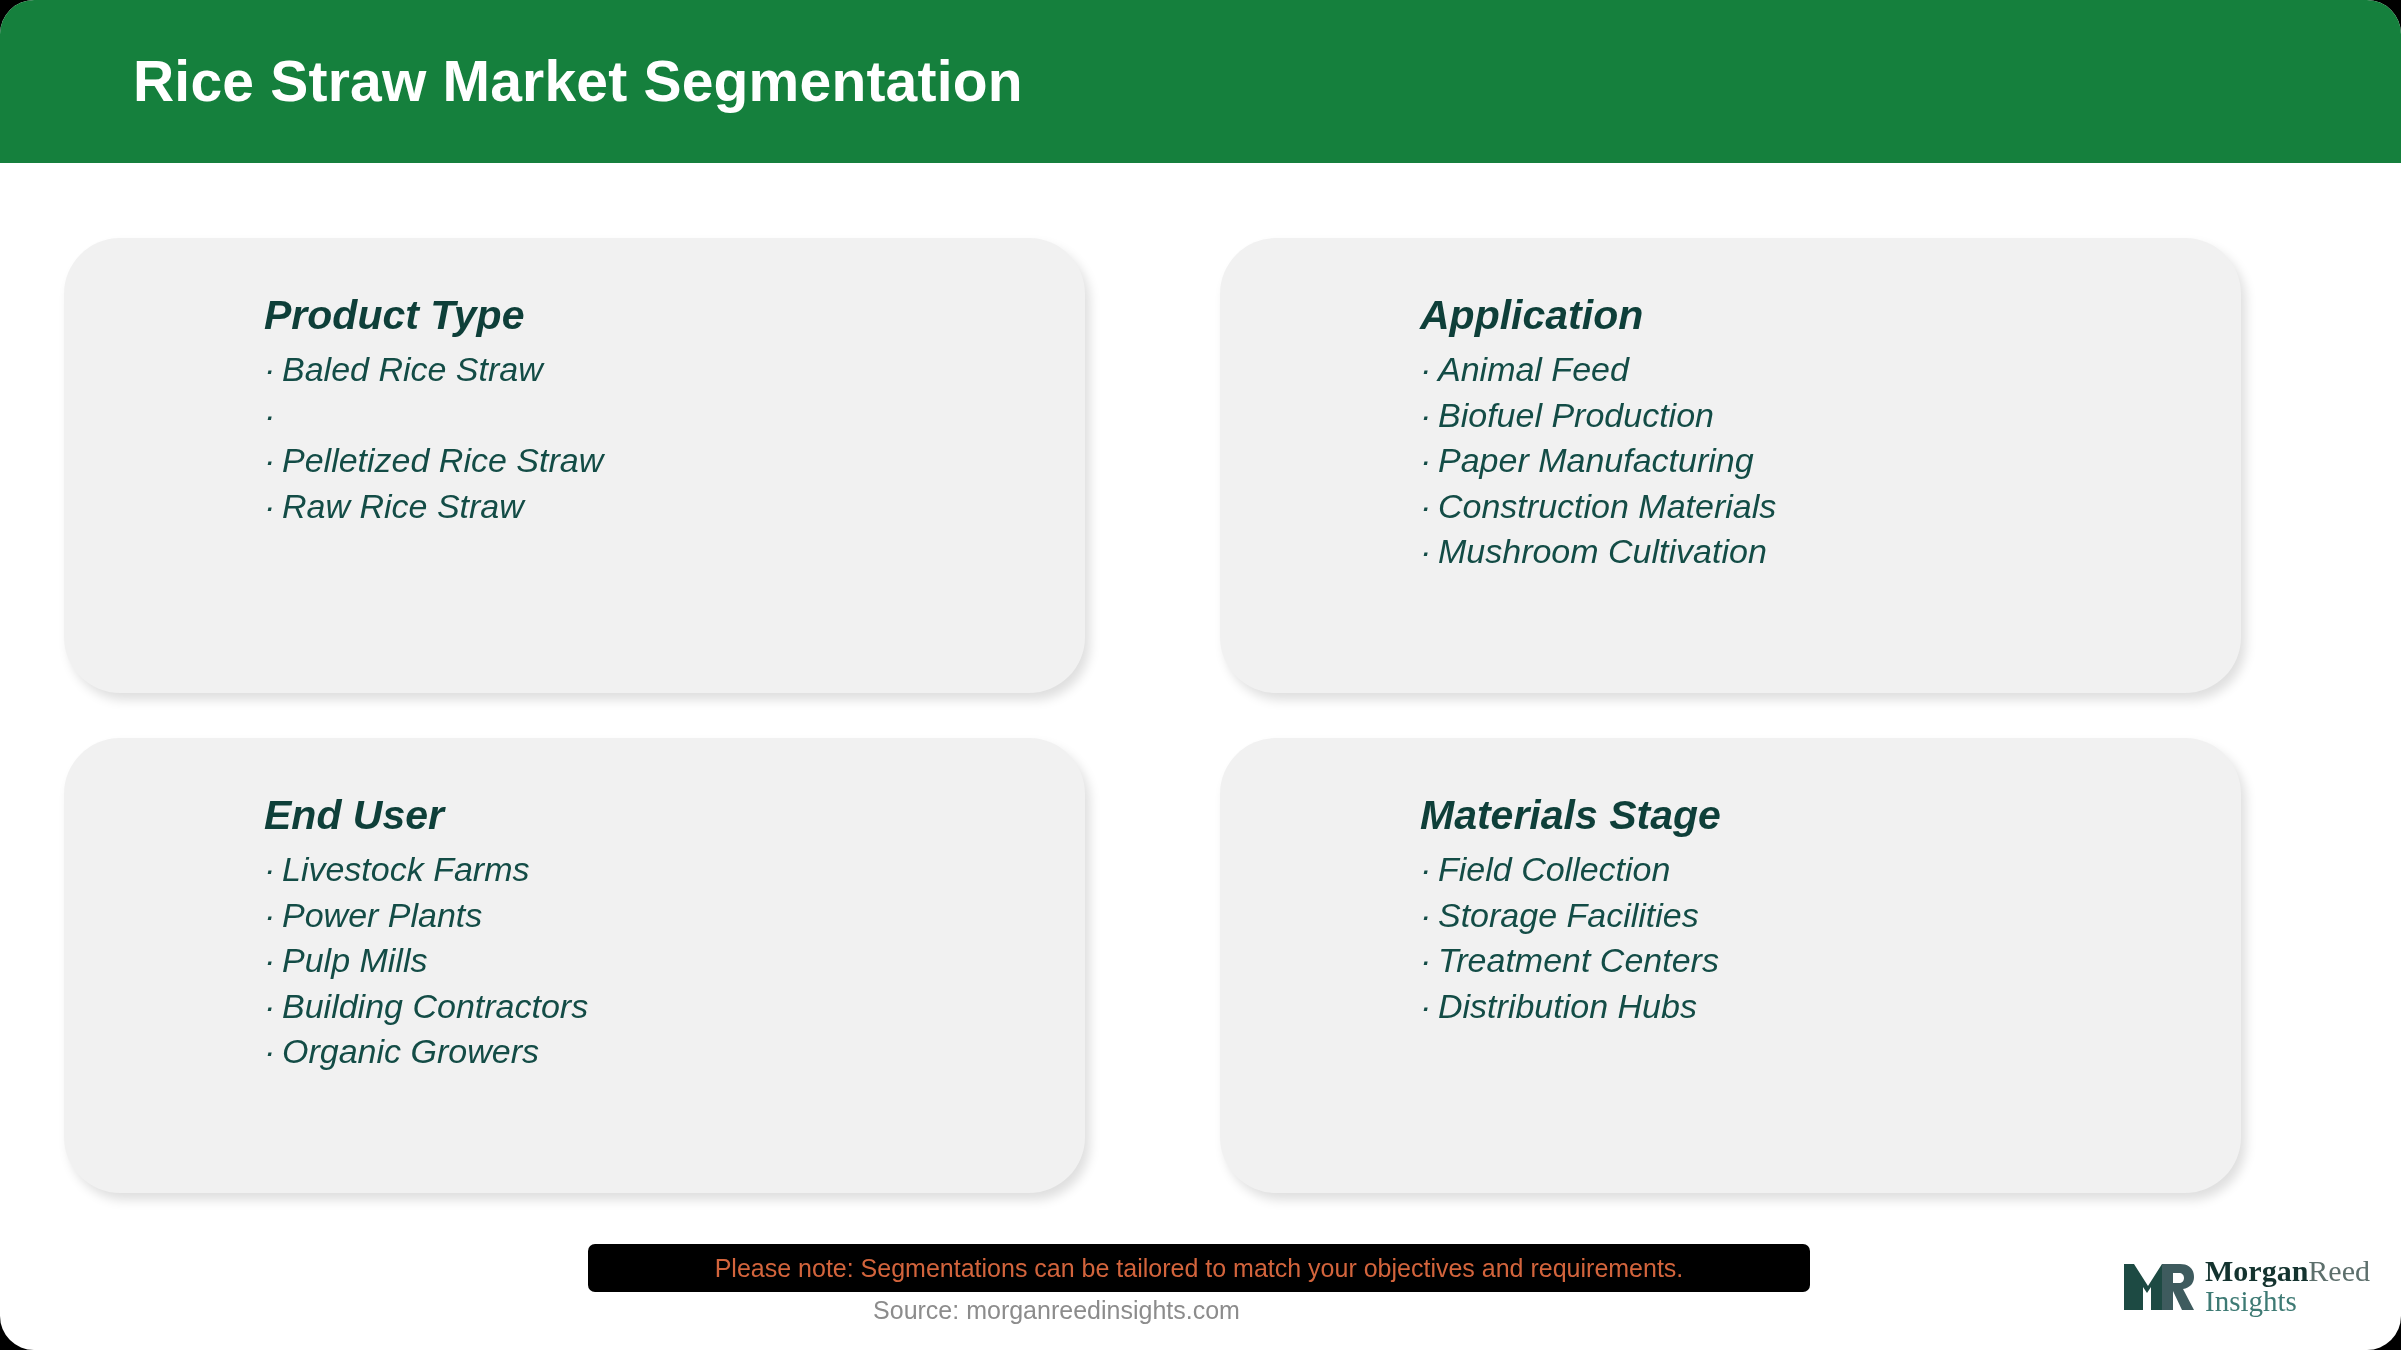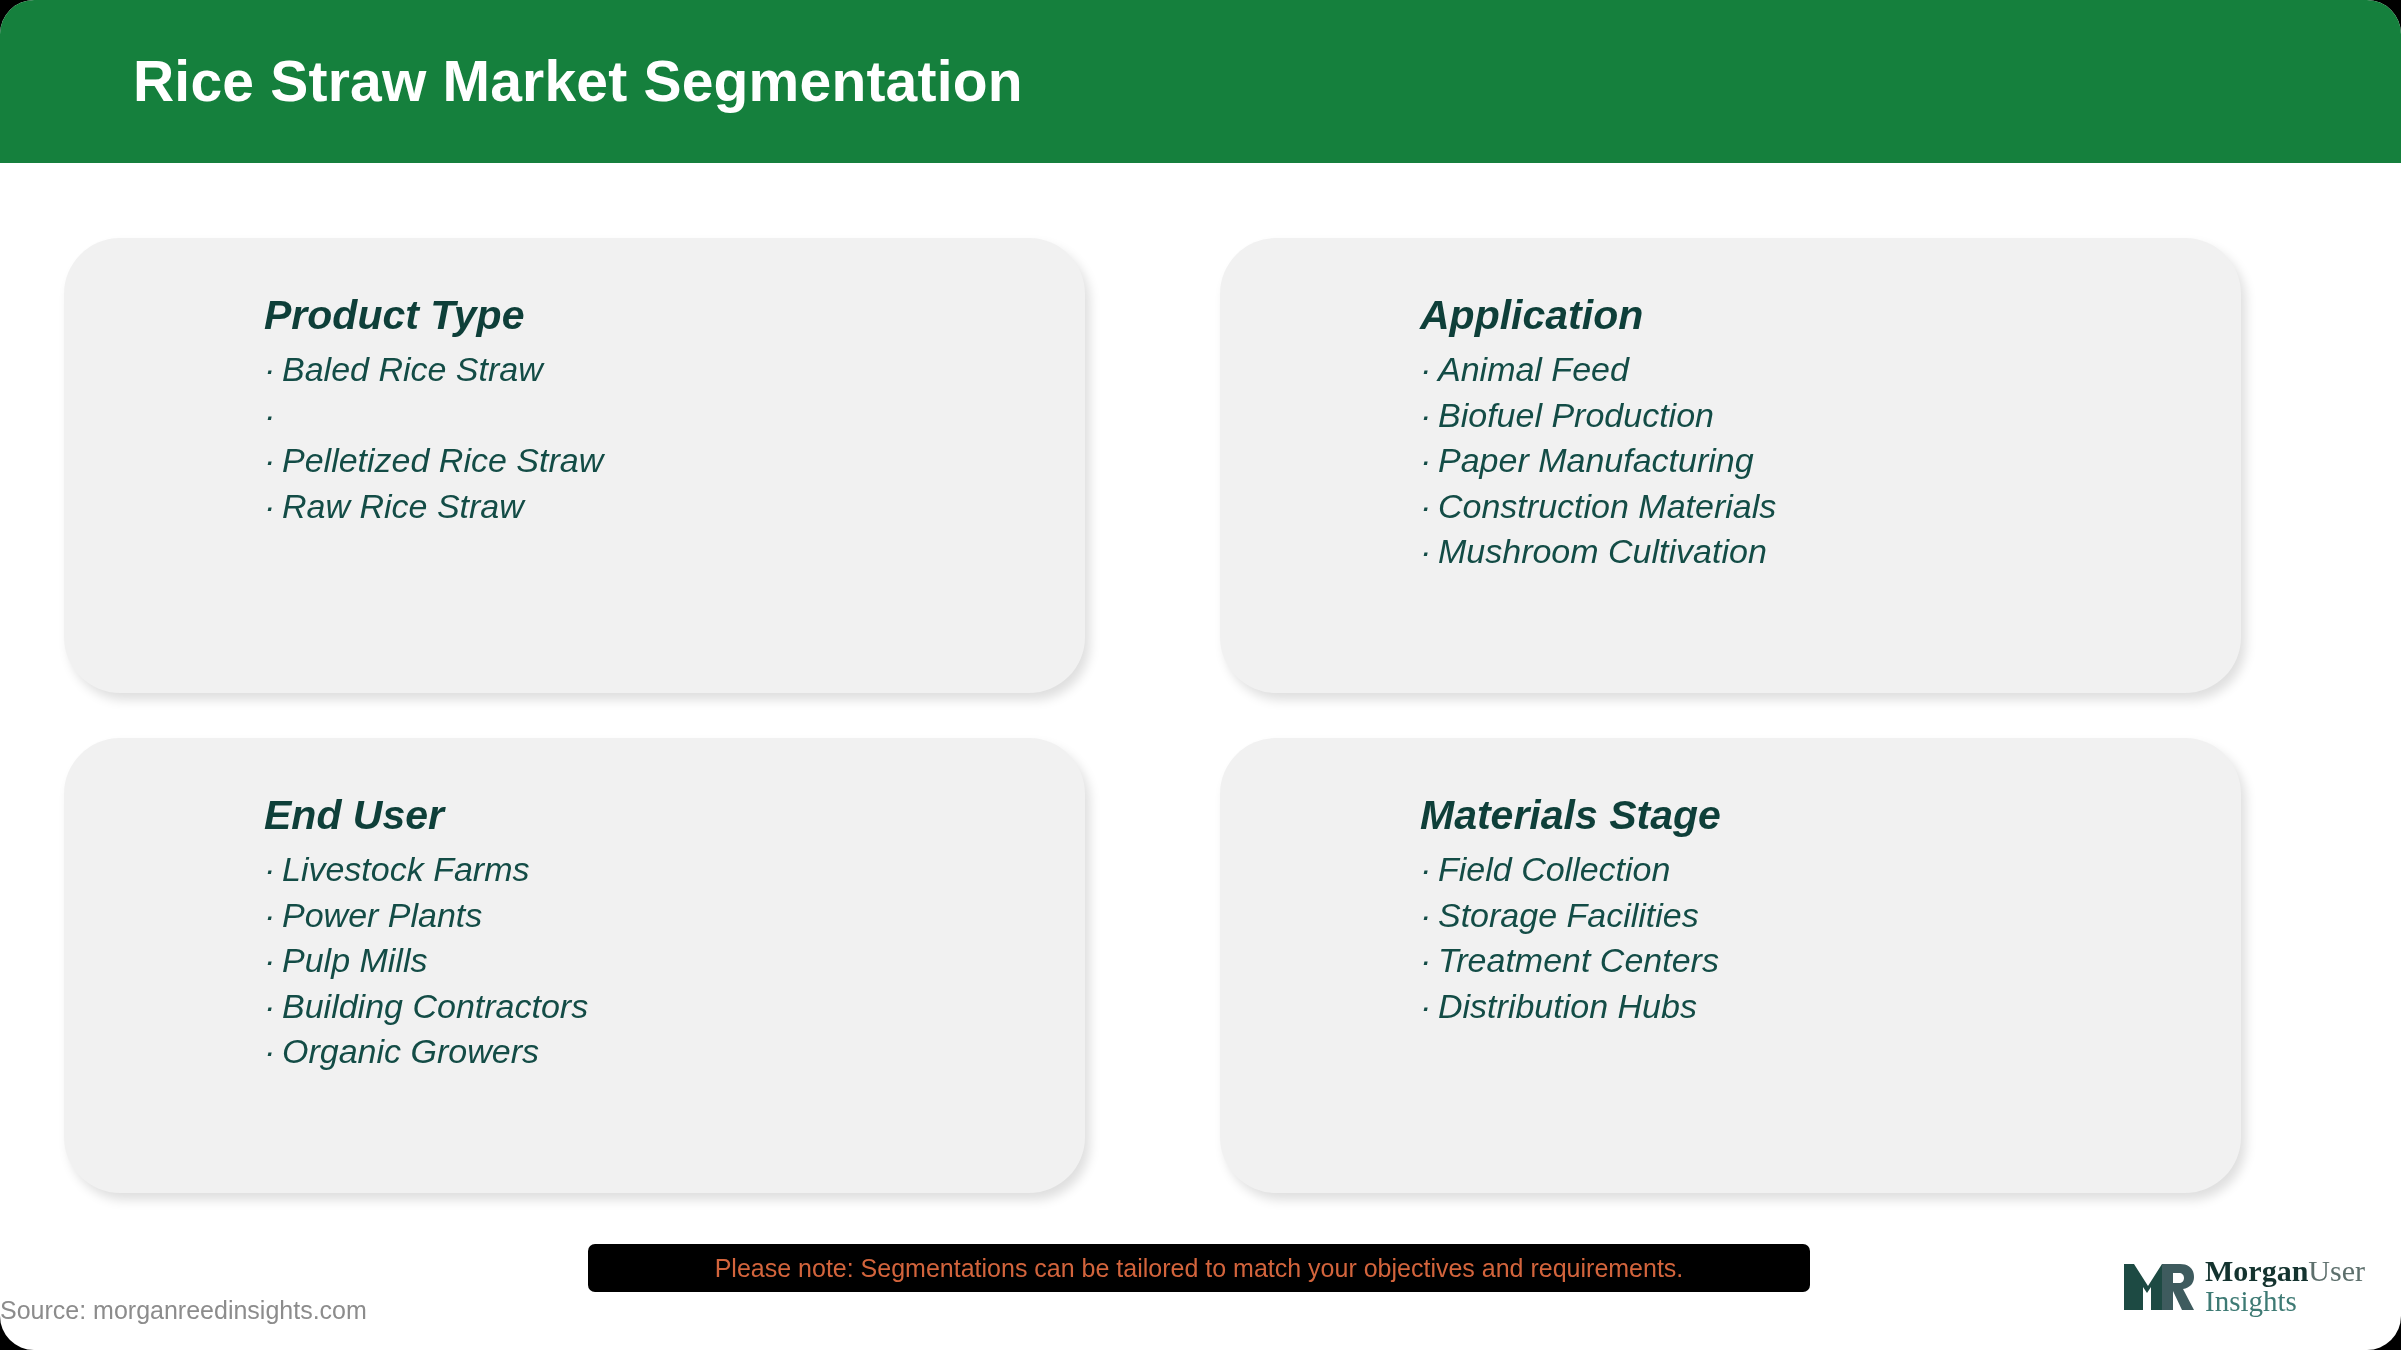--- a/index.html
+++ b/index.html
@@ -121,20 +121,21 @@
     font-size: 25px;
     line-height: 1;
     white-space: nowrap;
   }
 
   .source-text {
     position: absolute;
     left: 0;
     top: 1298px;
     width: 2113px;
+    text-align: center;
     color: #8c8c8c;
     font-size: 25px;
     line-height: 1;
   }
 
   
   .logo {
     position: absolute;
     left: 2122px;
     top: 1252px;
@@ -295,19 +296,19 @@
 
   <div class="source-text">Source: morganreedinsights.com</div>
 
   <div class="logo">
     <svg class="logo-mark" viewBox="0 0 74 52">
       <path d="M2 50 L2 4 L12 4 L26 26 L40 4 L50 4 L50 18 L40 18 L40 50 L29 50 L29 27 L25 33 L21 27 L21 50 Z" fill="#1d4a43"></path>
       <path d="M40 4 L58 4 C68 4 72 10 72 17 C72 23 68 28 61 29 L72 50 L60 50 L51 31 L51 50 L40 50 Z M51 13 L51 23 L57 23 C60 23 62 21 62 18 C62 15 60 13 57 13 Z" fill="#3e5b5e"></path>
     </svg>
     <div class="logo-words">
       <div class="logo-line1">
-        <span class="logo-morgan">Morgan</span><span class="logo-reed">User</span>
+        <span class="logo-morgan">Morgan</span><span class="logo-reed">Reed</span>
       </div>
       <div class="logo-line2">Insights</div>
     </div>
   </div>
 
 </div>
 
 </body></html>

